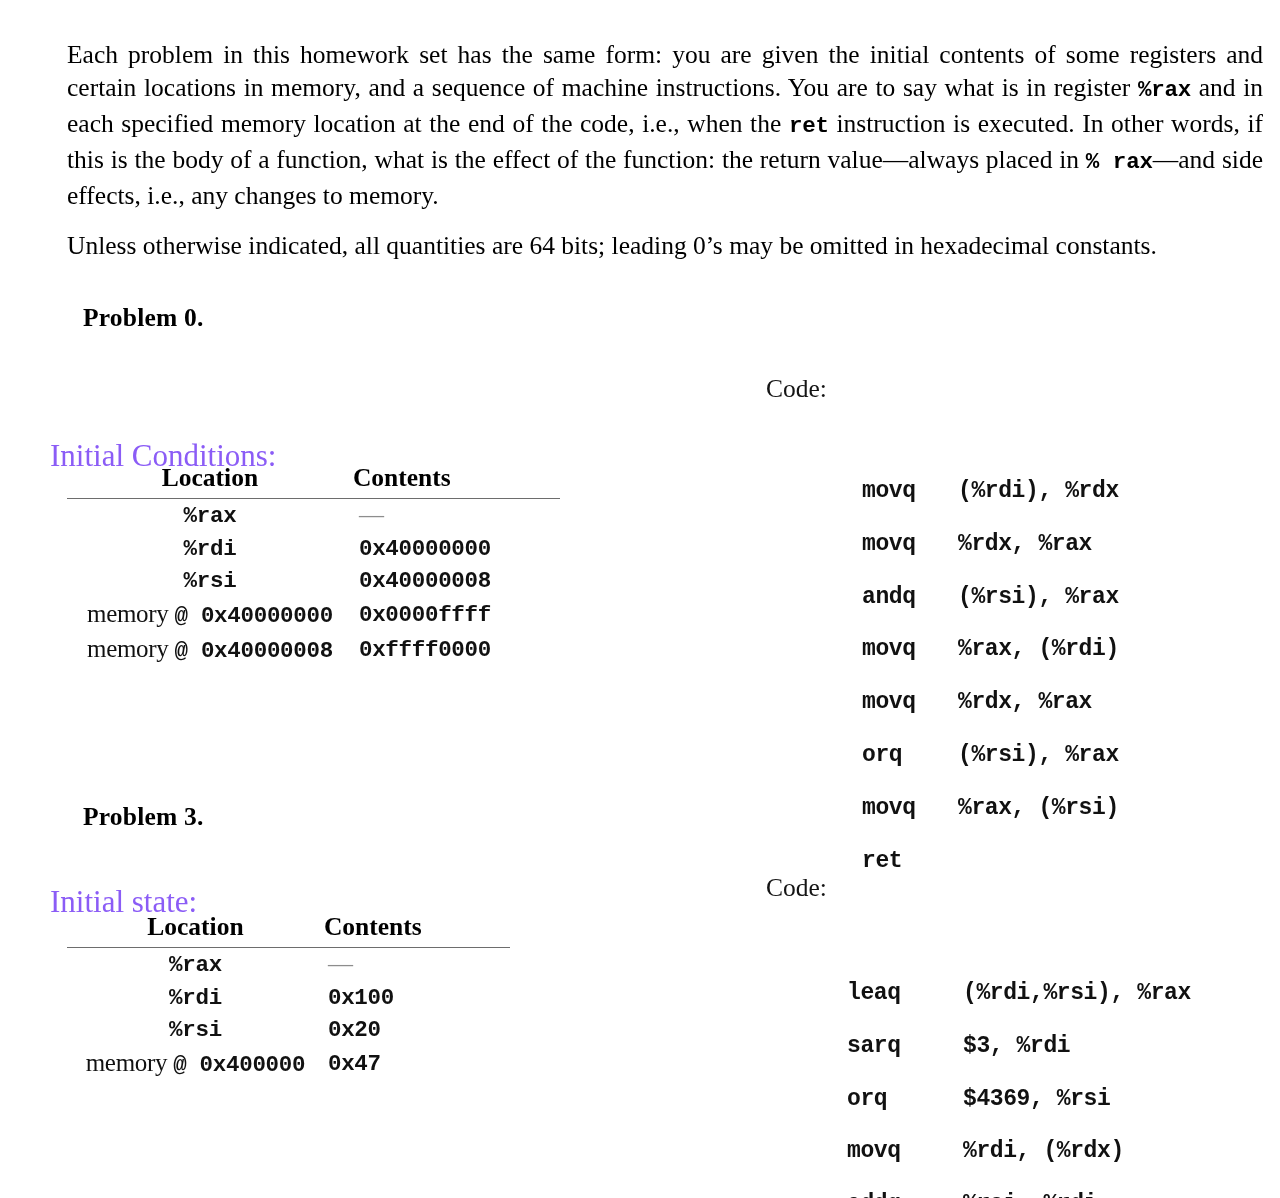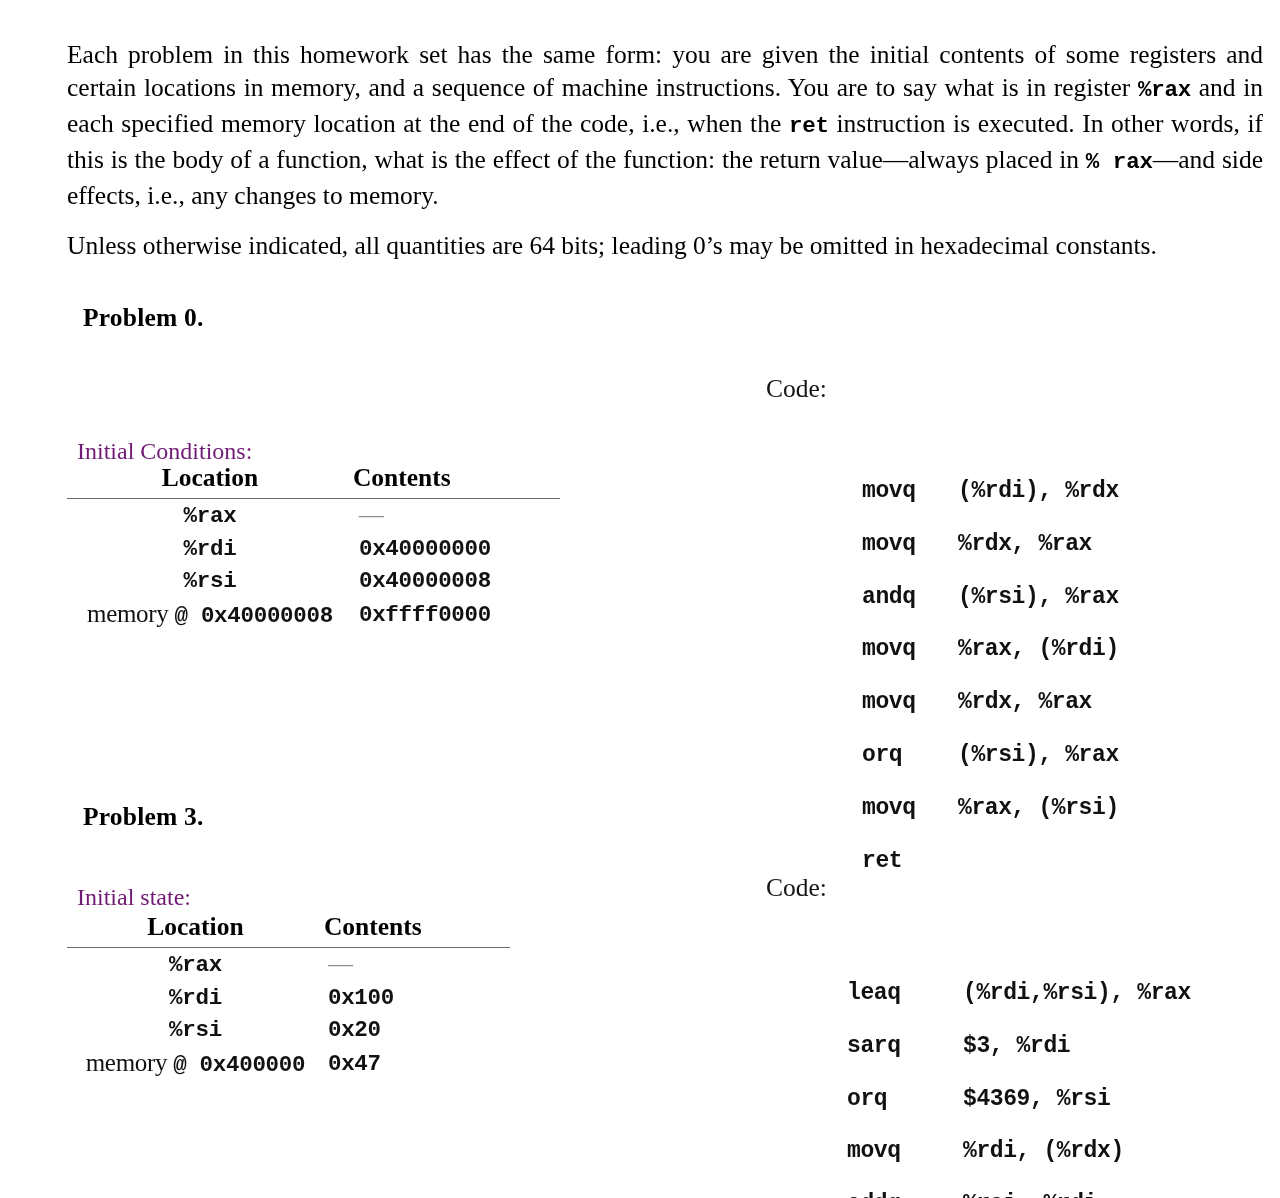--- a/index.html
+++ b/index.html
@@ -58,23 +58,23 @@
     position: absolute;
     font-size: 25.5px;
     color: #141414;
   }
   #code-label-0 { left: 766px; top: 374px; }
   #code-label-1 { left: 766px; top: 873px; }
 
   
   .state-caption {
     position: absolute;
-    left: 77px;
-    font-size: 24px;
-    color: #701a75;
+    left: 50px;
+    font-size: 31px;
+    color: #8b5cf6;
   }
   #state-caption-0 { top: 438px; }
   #state-caption-1 { top: 877px; margin-top: 7px; }
 
   .state-table {
     position: absolute;
     border-collapse: collapse;
     font-size: 25px;
   }
   #state-table-0 { left: 67px; top: 463px; width: 493px; }
@@ -158,20 +158,24 @@
           <td class="col-loc"><span>%rax</span></td>
           <td class="col-cont"><span class="empty-val">—</span></td>
         </tr>
         <tr>
           <td class="col-loc"><span>%rdi</span></td>
           <td class="col-cont"><span>0x40000000</span></td>
         </tr>
         <tr>
           <td class="col-loc"><span>%rsi</span></td>
           <td class="col-cont"><span>0x40000008</span></td>
+        </tr>
+        <tr>
+          <td class="col-loc"><span class="memlabel">memory </span><span>@ 0x40000000</span></td>
+          <td class="col-cont"><span>0x0000ffff</span></td>
         </tr>
         <tr>
           <td class="col-loc"><span class="memlabel">memory </span><span>@ 0x40000008</span></td>
           <td class="col-cont"><span>0xffff0000</span></td>
         </tr>
       </tbody>
   </table>
 
   <div class="code-listing" id="code-listing-0">
       <span class="code-line"><span class="mnemonic">movq</span><span class="operands">(%rdi), %rdx</span></span>

